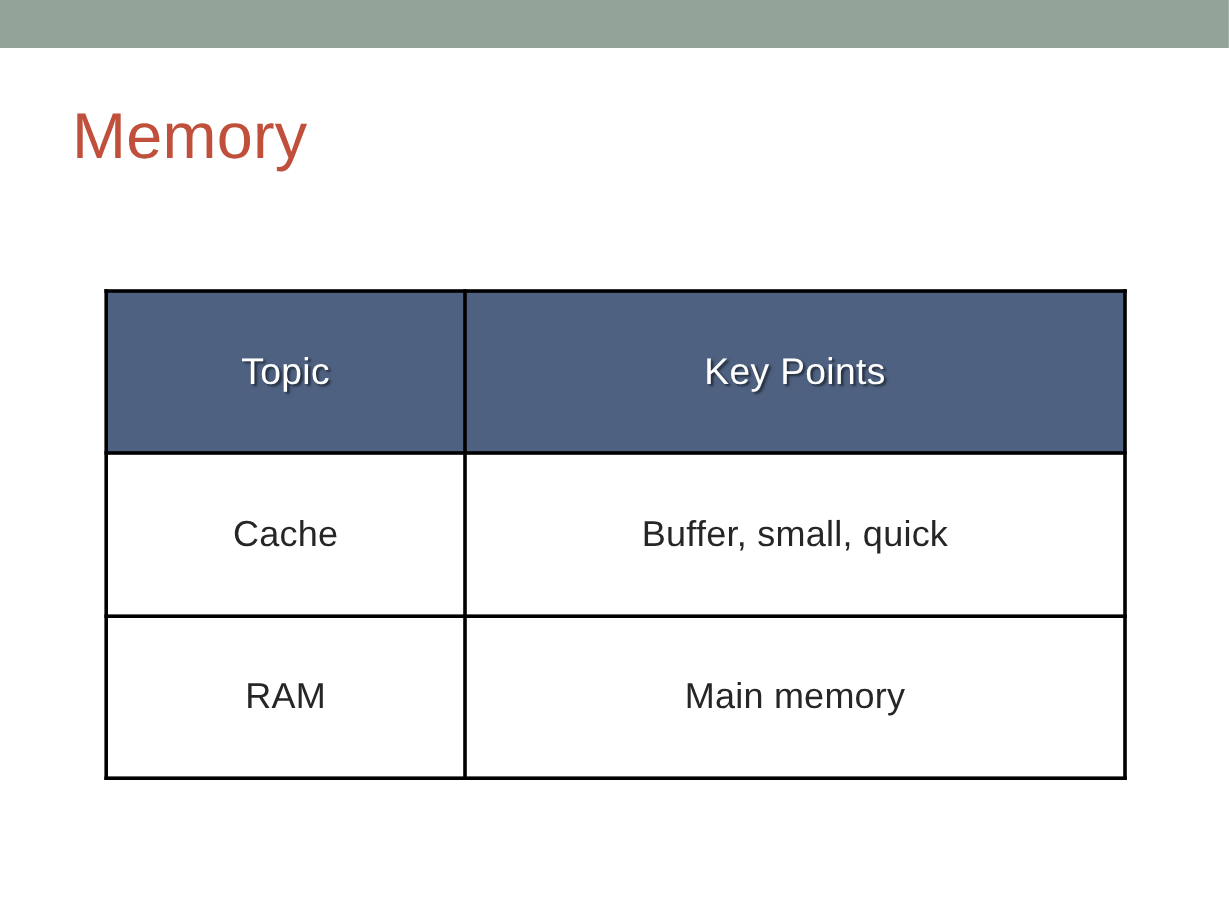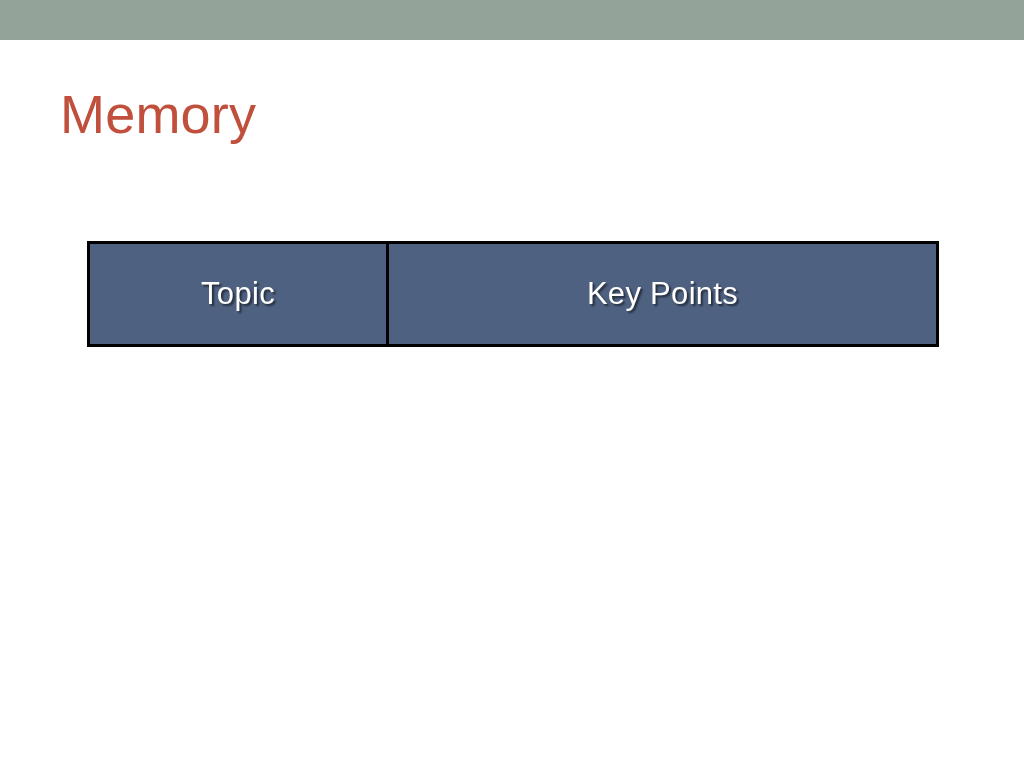--- a/index.html
+++ b/index.html
@@ -55,21 +55,21 @@
     top: 241px;
     width: 849px;
     border-collapse: collapse;
     table-layout: fixed;
   }
   .content-table td,
   .content-table th {
     border: 3px solid #000000;
     text-align: center;
     vertical-align: middle;
-    padding: 0;
+    padding: 16px;
   }
   .col-topic  { width: 299px; }
   .col-points { width: 550px; }
 
   
   .table-head-row th {
     background: #4e6181;
     height: 100px;
     color: #ffffff;
     font-size: 31px;
@@ -105,16 +105,24 @@
       <col class="col-topic">
       <col class="col-points">
     </colgroup>
     <thead>
       <tr class="table-head-row">
         <th class="col-topic">Topic</th>
         <th class="col-points">Key Points</th>
       </tr>
     </thead>
     <tbody>
+      <tr class="table-body-row">
+        <td>Cache</td>
+        <td>Buffer, small, quick</td>
+      </tr>
+      <tr class="table-body-row">
+        <td>RAM</td>
+        <td>Main memory</td>
+      </tr>
     </tbody>
   </table>
 
 </div>
 
 </body></html>

